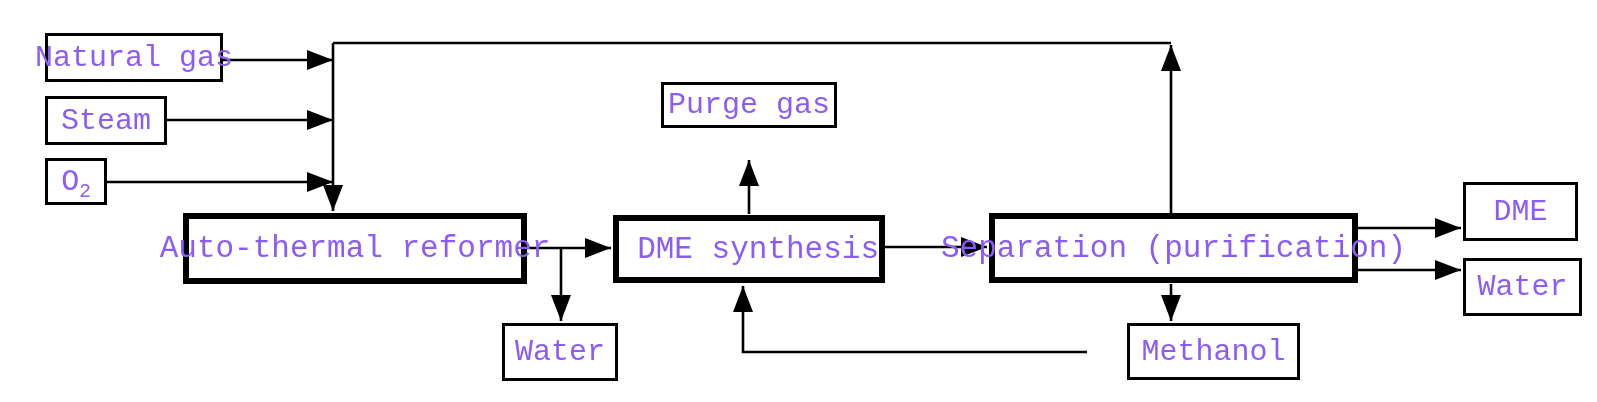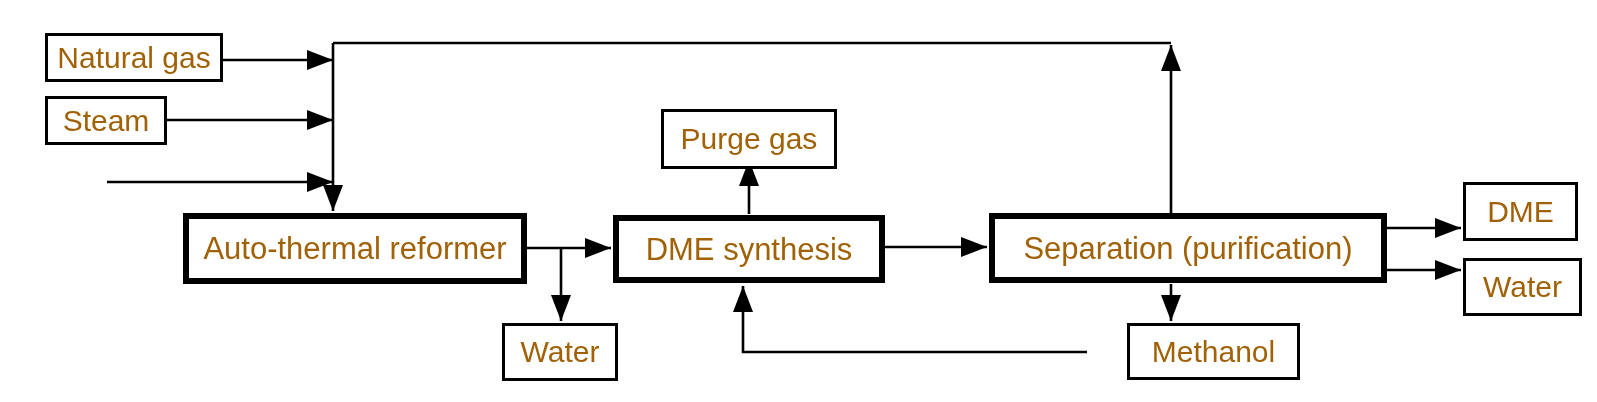--- a/index.html
+++ b/index.html
@@ -1,22 +1,22 @@
 <!DOCTYPE html>
 <html><head>
 <meta charset="utf-8">
 <style>
   html, body { margin: 0; padding: 0; background: #ffffff; }
   .stage {
     position: relative;
     width: 1597px;
     height: 402px;
     background: #ffffff;
-    font-family: Liberation Sans, sans-serif;
-    color: #a16207;
+    font-family: Liberation Mono, monospace;
+    color: #8b5cf6;
     overflow: hidden;
   }
   .wires {
     position: absolute;
     left: 0; top: 0;
     width: 1597px; height: 402px;
   }
   .wire {
     fill: none;
     stroke: #000000;
@@ -78,35 +78,38 @@
   </svg>
 
   <div class="node" style="left:45px; top:33px; width:178px; height:49px;">
     <span>Natural gas</span>
   </div>
 
   <div class="node" style="left:45px; top:96px; width:122px; height:49px;">
     <span>Steam</span>
   </div>
 
+  <div class="node" style="left:45px; top:158px; width:62px; height:47px;">
+    <span><span>O</span><sub>2</sub></span>
+  </div>
 
 
-  <div class="node" style="left:661px; top:109px; width:176px; height:60px;">
+  <div class="node" style="left:661px; top:82px; width:176px; height:46px;">
     <span>Purge gas</span>
   </div>
 
   <div class="node bold" style="left:163px; top:213px; width:344px; height:71px;margin-left:20px;">
     <span>Auto-thermal reformer</span>
   </div>
 
-  <div class="node bold" style="left:613px; top:215px; width:272px; height:68px;">
+  <div class="node bold" style="left:613px; top:215px; width:272px; height:68px;justify-content:flex-end;">
     <span>DME synthesis</span>
   </div>
 
-  <div class="node bold" style="left:989px; top:213px; width:398px; height:70px;">
+  <div class="node bold" style="left:989px; top:213px; width:369px; height:70px;">
     <span>Separation (purification)</span>
   </div>
 
   <div class="node" style="left:502px; top:323px; width:116px; height:58px;">
     <span>Water</span>
   </div>
 
   <div class="node" style="left:1087px; top:323px; width:173px; height:57px;margin-left:40px;">
     <span>Methanol</span>
   </div>

